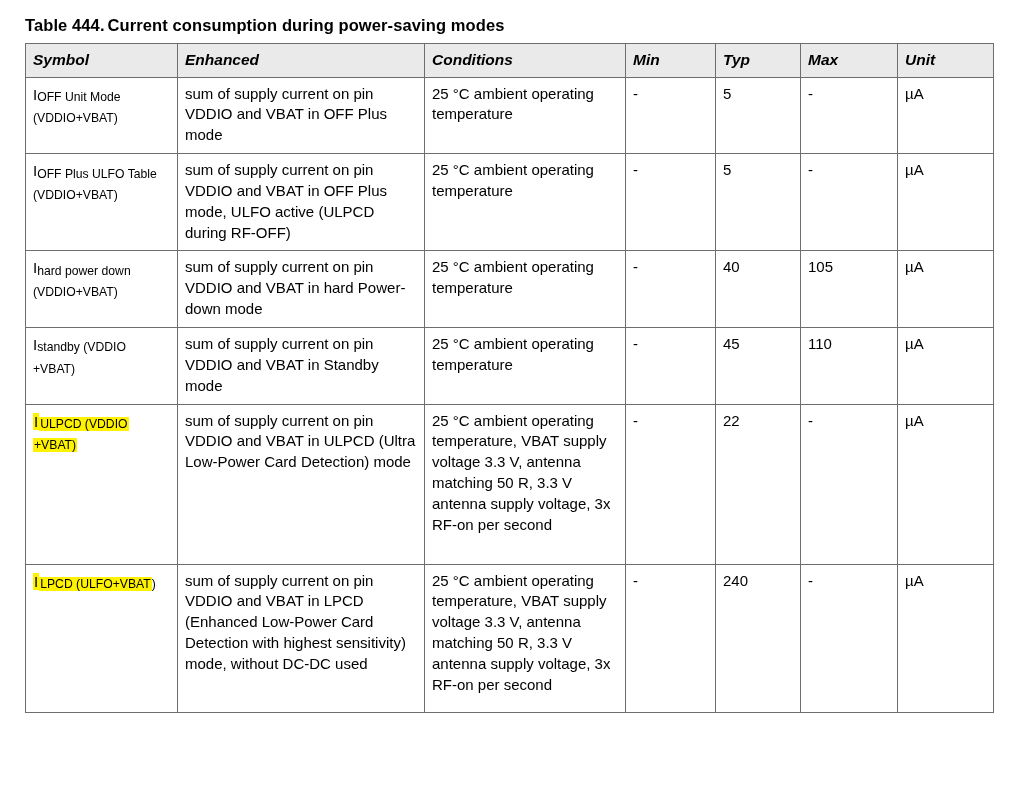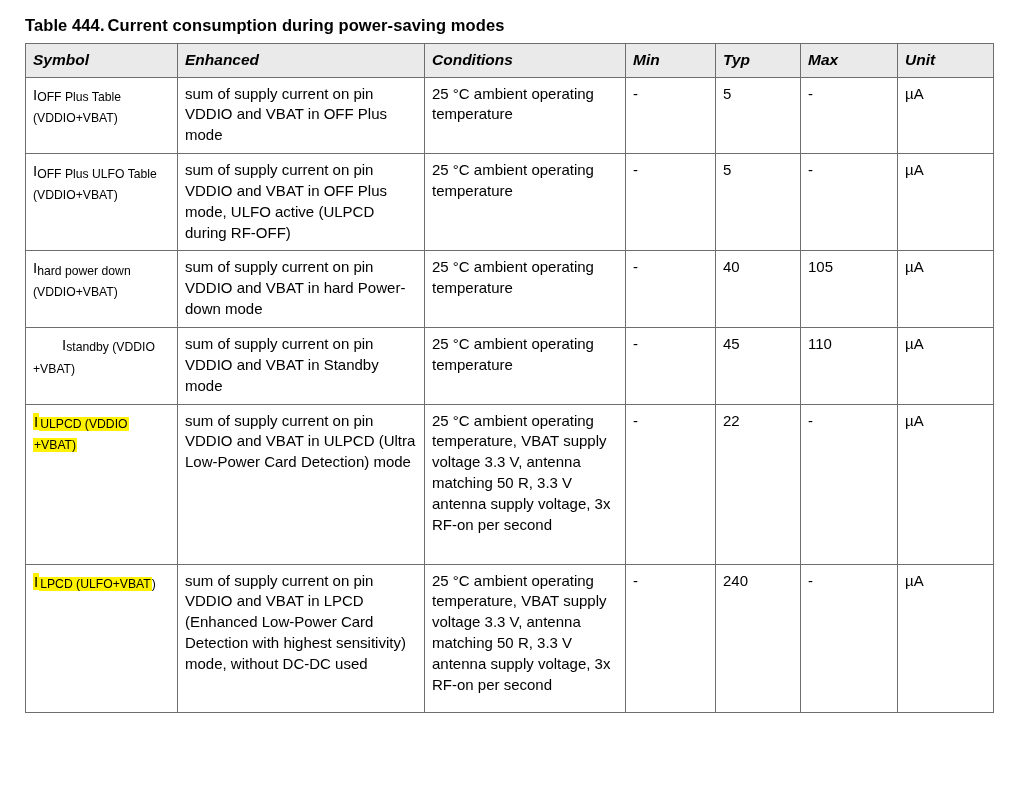--- a/index.html
+++ b/index.html
@@ -129,21 +129,21 @@
         <th>Min</th>
         <th>Typ</th>
         <th>Max</th>
         <th>Unit</th>
       </tr>
     </thead>
     <tbody>
         <tr style="height: 69px;">
           <td>
             <span class="sym sym-wrap">
-              <span class="line1" style="display: block;"><span class="base">I</span><span class="sub">OFF Plus Table</span></span>
+              <span class="line1" style="display: block;"><span class="base">I</span><span class="sub">OFF Unit Mode</span></span>
               <span class="line2" style="display: block;"><span class="sub">(VDDIO+VBAT)</span></span>
             </span>
           </td>
           <td>sum of supply current on pin VDDIO and VBAT in OFF Plus mode</td>
           <td>25 °C ambient operating temperature</td>
           <td class="num">-</td>
           <td class="num">5</td>
           <td class="num">-</td>
           <td class="unit">µA</td>
         </tr>
@@ -171,21 +171,21 @@
           <td>sum of supply current on pin VDDIO and VBAT in hard Power-down mode</td>
           <td>25 °C ambient operating temperature</td>
           <td class="num">-</td>
           <td class="num">40</td>
           <td class="num">105</td>
           <td class="unit">µA</td>
         </tr>
         <tr style="height: 76px;">
           <td>
             <span class="sym sym-wrap">
-              <span class="line1" style="display: block; margin-left: 29px;"><span class="base">I</span><span class="sub">standby (VDDIO</span></span>
+              <span class="line1" style="display: block;"><span class="base">I</span><span class="sub">standby (VDDIO</span></span>
               <span class="line2" style="display: block;"><span class="sub">+VBAT)</span></span>
             </span>
           </td>
           <td>sum of supply current on pin VDDIO and VBAT in Standby mode</td>
           <td>25 °C ambient operating temperature</td>
           <td class="num">-</td>
           <td class="num">45</td>
           <td class="num">110</td>
           <td class="unit">µA</td>
         </tr>

